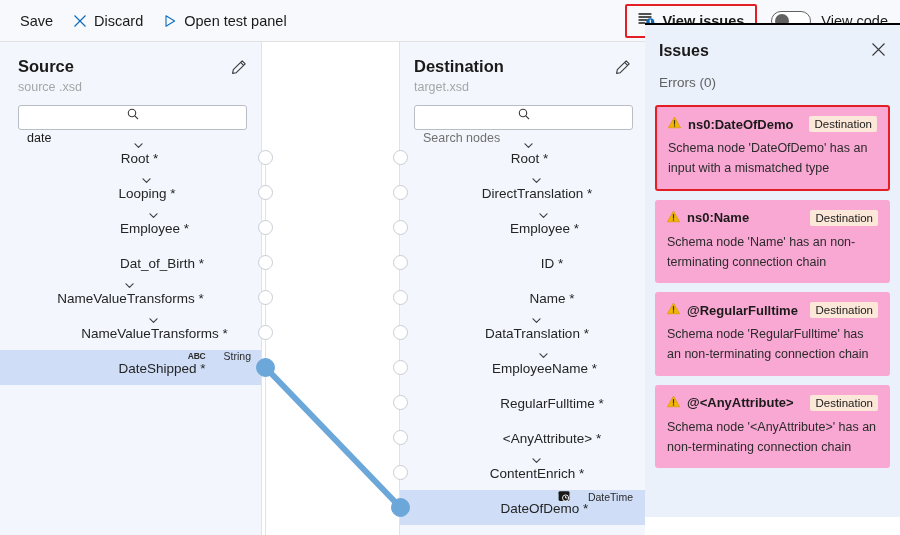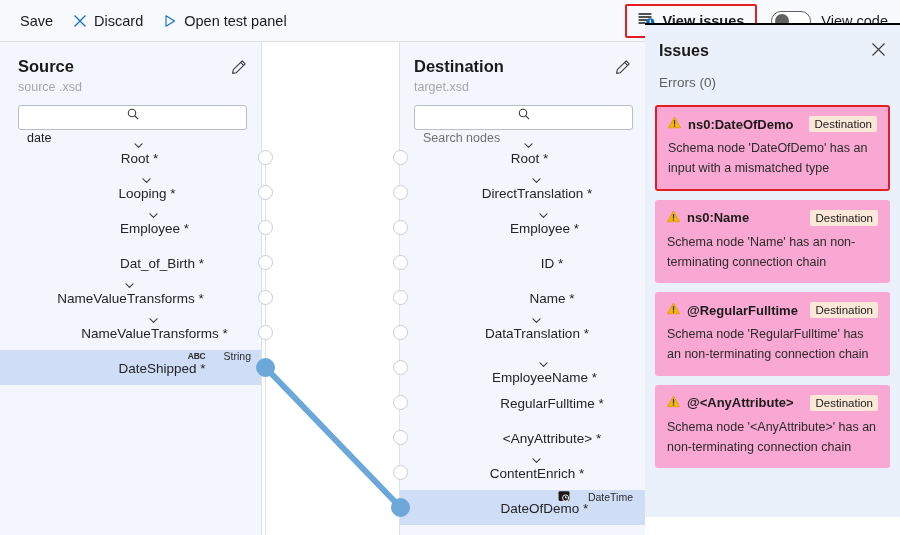--- a/index.html
+++ b/index.html
@@ -378,21 +378,21 @@
             <span class="label">Name *</span>
           </div>
           <div class="tree-row" style="padding-left: 29px;">
             <span class="chev">
               <svg width="11" height="11" viewBox="0 0 11 11">
                 <path d="M2 3.8 L5.5 7.4 L9 3.8" stroke="#424242" stroke-width="1.2" fill="none" stroke-linecap="round" stroke-linejoin="round"></path>
               </svg>
             </span>
             <span class="label">DataTranslation *</span>
           </div>
-          <div class="tree-row" style="padding-left: 44px; justify-content: flex-end;">
+          <div class="tree-row" style="padding-left: 44px;">
             <span class="chev">
               <svg width="11" height="11" viewBox="0 0 11 11">
                 <path d="M2 3.8 L5.5 7.4 L9 3.8" stroke="#424242" stroke-width="1.2" fill="none" stroke-linecap="round" stroke-linejoin="round"></path>
               </svg>
             </span>
             <span class="label">EmployeeName *</span>
           </div>
           <div class="tree-row" style="padding-left: 59px;">
             <span class="chev empty">
               <svg width="11" height="11" viewBox="0 0 11 11">

